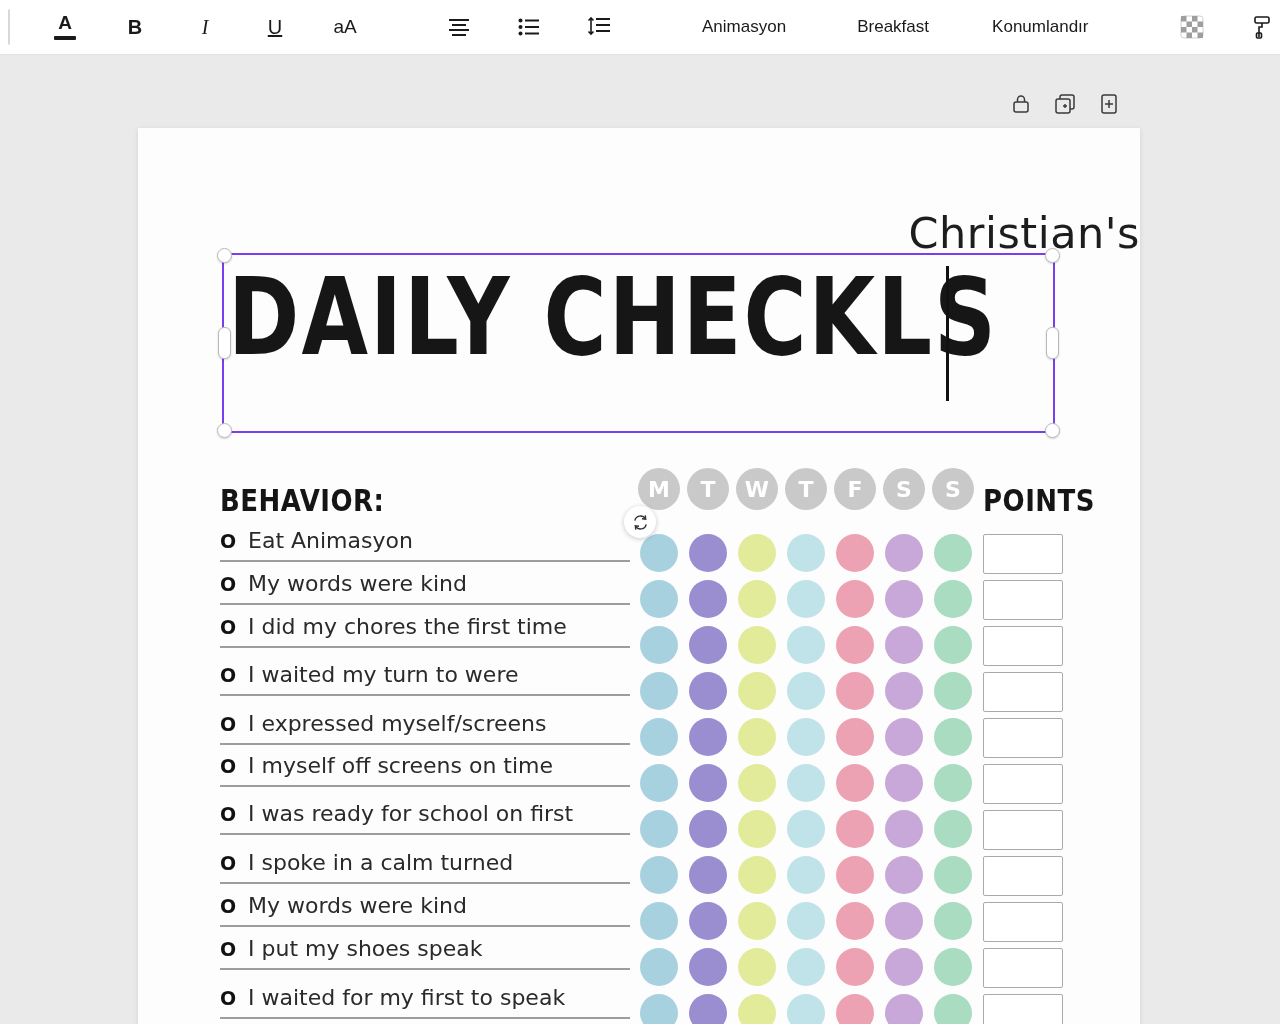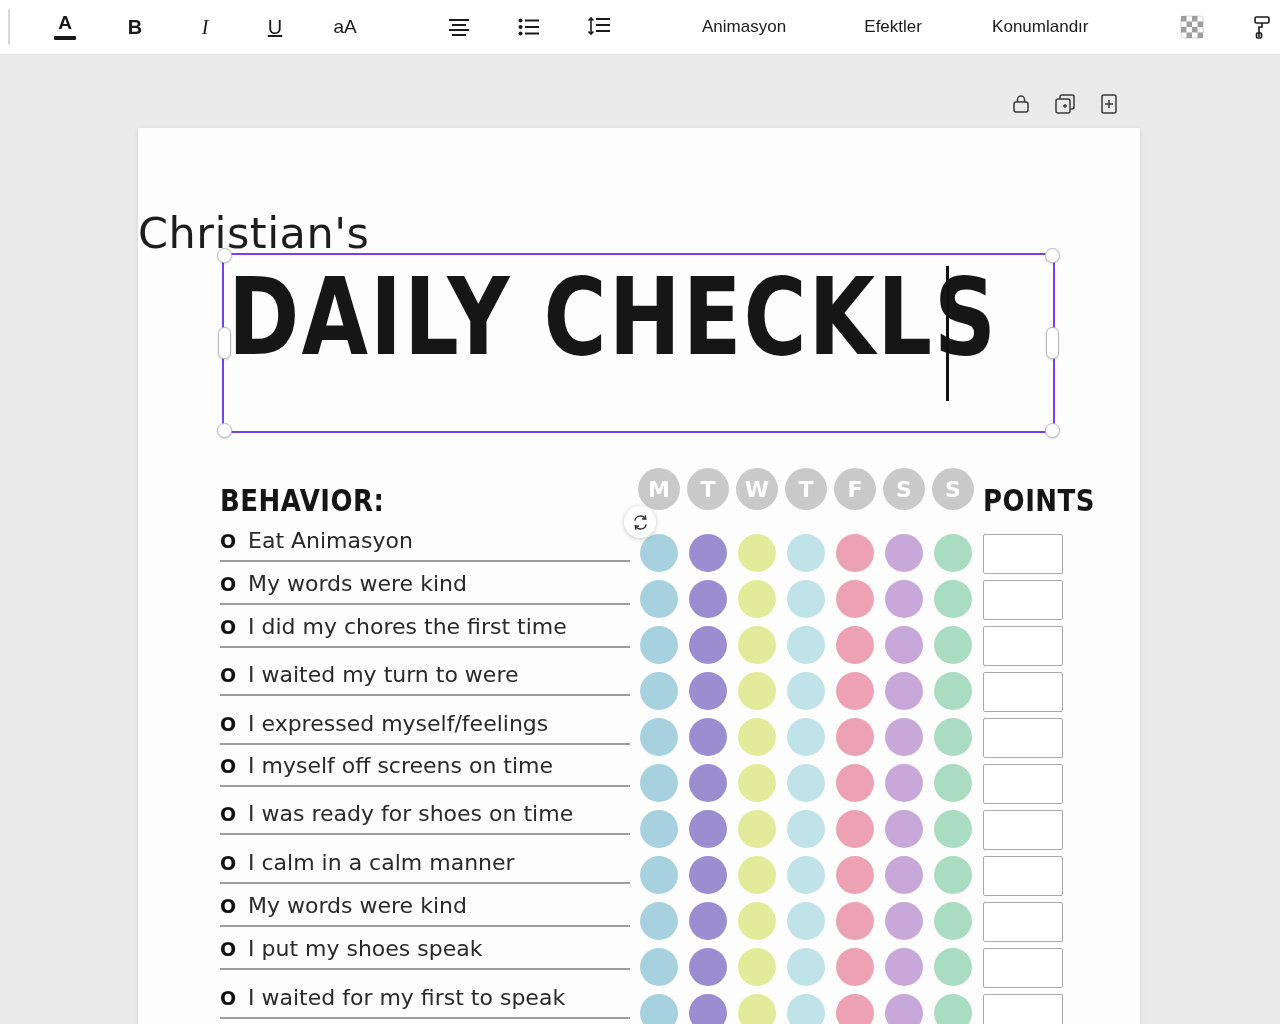--- a/index.html
+++ b/index.html
@@ -138,21 +138,21 @@
     display: flex;
     align-items: center;
     justify-content: center;
   }
 
   
   .title-name {
     position: absolute;
     left: 0; right: 0;
     top: 80px;
-    text-align: left;
+    text-align: right;
     font-family: "DejaVu Sans", sans-serif;
     font-size: 43px;
     color: #1d1d1d;
     letter-spacing: 0.5px;
   }
   .big-title {
     position: absolute;
     left: 90px;
     top: 135px;
     width: 710px;
@@ -346,21 +346,21 @@
   <div class="tb-label">Animasyon</div>
 
   <div class="tb-sep"></div>
 
   <div class="tb-btn">
     <svg width="22" height="22" viewBox="0 0 22 22">
       <circle cx="11" cy="11" r="9" fill="none" stroke="#1a1a1a" stroke-width="1.6"></circle>
       <path d="M11 2 a9 9 0 0 1 0 18" fill="none" stroke="#1a1a1a" stroke-width="1.6"></path>
       <ellipse cx="11" cy="11" rx="4" ry="9" fill="none" stroke="#1a1a1a" stroke-width="1.4"></ellipse>
     </svg>
-    <span style="margin-left:8px;font-size:17px;">Efektler</span>
+    <span style="margin-left:8px;font-size:17px;">Breakfast</span>
   </div>
 
   <div class="tb-sep"></div>
 
   <div class="tb-label">Konumlandır</div>
 
   <div class="tb-sep"></div>
 
   <div class="tb-btn">
     <svg width="24" height="24" viewBox="0 0 24 24">
@@ -462,36 +462,36 @@
           <span class="beh-text">I did my chores the first time</span>
           <span class="beh-line"></span>
         </div>
         <div class="beh-row" style="top:534px;">
           <span class="beh-bullet">O</span>
           <span class="beh-text">I waited my turn to were</span>
           <span class="beh-line"></span>
         </div>
         <div class="beh-row" style="top:583px;">
           <span class="beh-bullet">O</span>
-          <span class="beh-text">I expressed myself/feelings</span>
+          <span class="beh-text">I expressed myself/screens</span>
           <span class="beh-line"></span>
         </div>
         <div class="beh-row" style="top:625px;">
           <span class="beh-bullet">O</span>
           <span class="beh-text">I myself off screens on time</span>
           <span class="beh-line"></span>
         </div>
         <div class="beh-row" style="top:673px;">
           <span class="beh-bullet">O</span>
-          <span class="beh-text">I was ready for shoes on time</span>
+          <span class="beh-text">I was ready for school on first</span>
           <span class="beh-line"></span>
         </div>
         <div class="beh-row" style="top:722px;">
           <span class="beh-bullet">O</span>
-          <span class="beh-text">I calm in a calm manner</span>
+          <span class="beh-text">I spoke in a calm turned</span>
           <span class="beh-line"></span>
         </div>
         <div class="beh-row" style="top:765px;">
           <span class="beh-bullet">O</span>
           <span class="beh-text">My words were kind</span>
           <span class="beh-line"></span>
         </div>
         <div class="beh-row" style="top:808px;">
           <span class="beh-bullet">O</span>
           <span class="beh-text">I put my shoes speak</span>

